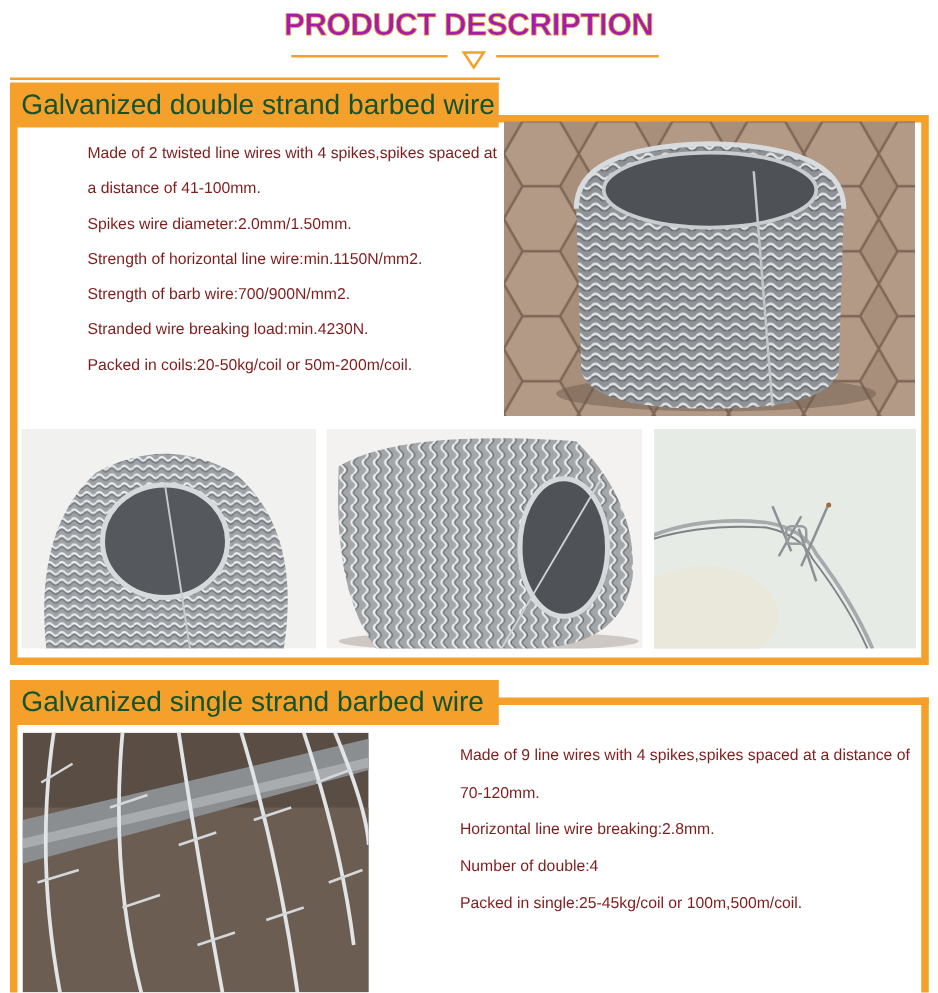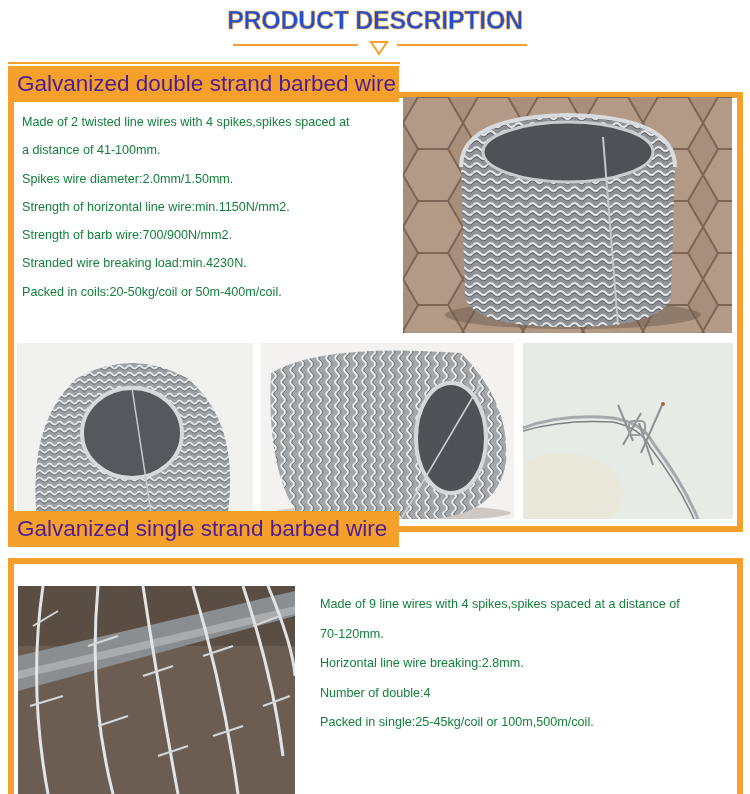--- a/index.html
+++ b/index.html
@@ -2,42 +2,42 @@
 <html><head>
 <meta charset="utf-8">
 <style>
   * { box-sizing: border-box; margin: 0; padding: 0; }
   html, body { width: 750px; height: 794px; overflow: hidden; background: #ffffff; }
   body { position: relative; font-family: "Liberation Sans", sans-serif; color: #111; }
 
   .header-title {
     position: absolute; left: 0; top: 6px; width: 750px; text-align: center;
     font-family: "Liberation Sans", sans-serif; font-weight: 900; font-size: 25px;
-    letter-spacing: -0.3px; color: #1d4ed8;
+    letter-spacing: -0.3px; color: #a21caf;
     -webkit-text-stroke: 0.6px #F5A02A;
   }
   .header-line { position: absolute; top: 44px; height: 2px; background: #F5A02A; }
   .header-line.left { left: 233px; width: 125px; }
   .header-line.right { left: 397px; width: 130px; }
   .header-tri { position: absolute; left: 369px; top: 40px; width: 20px; height: 16px; }
   .header-under { position: absolute; left: 8px; top: 62px; width: 392px; height: 2px; background: #F5A02A; }
 
   .frame { position: absolute; border: 6px solid #F5A02A; }
   .frame.one { left: 8px; top: 92px; width: 735px; height: 440px; }
   .frame.two { left: 8px; top: 558px; width: 735px; height: 250px; border-bottom: none; }
 
   .label-box {
-    position: absolute; background: #F5A02A; color: #4c1d95;
+    position: absolute; background: #F5A02A; color: #14532d;
     font-size: 22.5px; line-height: 36px; padding-left: 9px;
     white-space: nowrap;
   }
   .label-box.one { left: 8px; top: 66px; width: 391px; height: 36px; }
-  .label-box.two { left: 8px; top: 511px; width: 391px; height: 36px; }
+  .label-box.two { left: 8px; top: 544px; width: 391px; height: 36px; }
 
-  .spec-list { position: absolute; font-size: 12.6px; color: #15803d; }
+  .spec-list { position: absolute; font-size: 12.6px; color: #7f1d1d; margin-left: 48px; }
   .spec-list.one { left: 22px; top: 112px; width: 370px; }
   .spec-list.one .line { height: 28.3px; line-height: 20px; }
   .spec-list.two { left: 320px; top: 594px; width: 410px; }
   .spec-list.two .line { height: 29.6px; line-height: 20px; }
 
   .photo { position: absolute; overflow: hidden; }
   .photo svg { display: block; width: 100%; height: 100%; }
 </style>
 </head>
 <body>
@@ -56,21 +56,21 @@
   <div class="frame one"></div>
   <div class="label-box one">Galvanized double strand barbed wire</div>
 
   <div class="spec-list one">
     <div class="line">Made of 2 twisted line wires with 4 spikes,spikes spaced at</div>
     <div class="line">a distance of 41-100mm.</div>
     <div class="line">Spikes wire diameter:2.0mm/1.50mm.</div>
     <div class="line">Strength of horizontal line wire:min.1150N/mm2.</div>
     <div class="line">Strength of barb wire:700/900N/mm2.</div>
     <div class="line">Stranded wire breaking load:min.4230N.</div>
-    <div class="line">Packed in coils:20-50kg/coil or 50m-400m/coil.</div>
+    <div class="line">Packed in coils:20-50kg/coil or 50m-200m/coil.</div>
   </div>
 
   <div class="photo" style="left:403px; top:97px; width:329px; height:236px;">
     <svg viewBox="0 0 329 236" preserveAspectRatio="none">
       <defs>
         <pattern id="pave" width="60" height="52" patternUnits="userSpaceOnUse">
           <rect width="60" height="52" fill="#a88f7c"></rect>
           <polygon points="15,0 45,0 60,26 45,52 15,52 0,26" fill="#b39a86" stroke="#7d6555" stroke-width="2"></polygon>
         </pattern>
         <pattern id="wire1" width="14" height="8" patternUnits="userSpaceOnUse">

